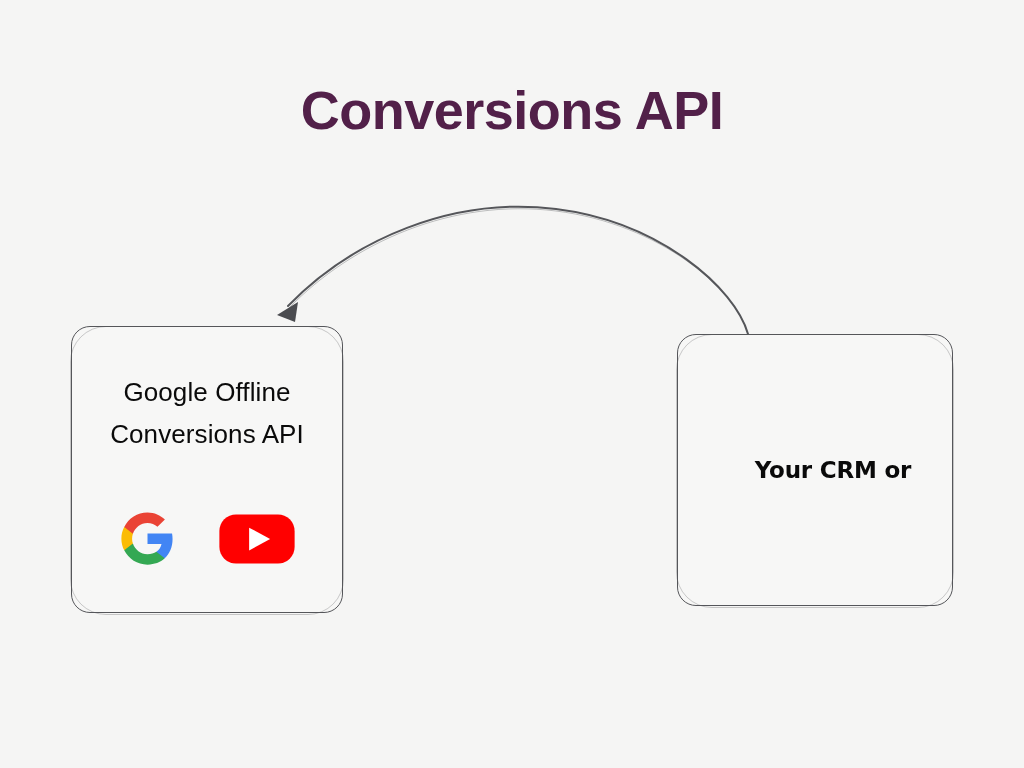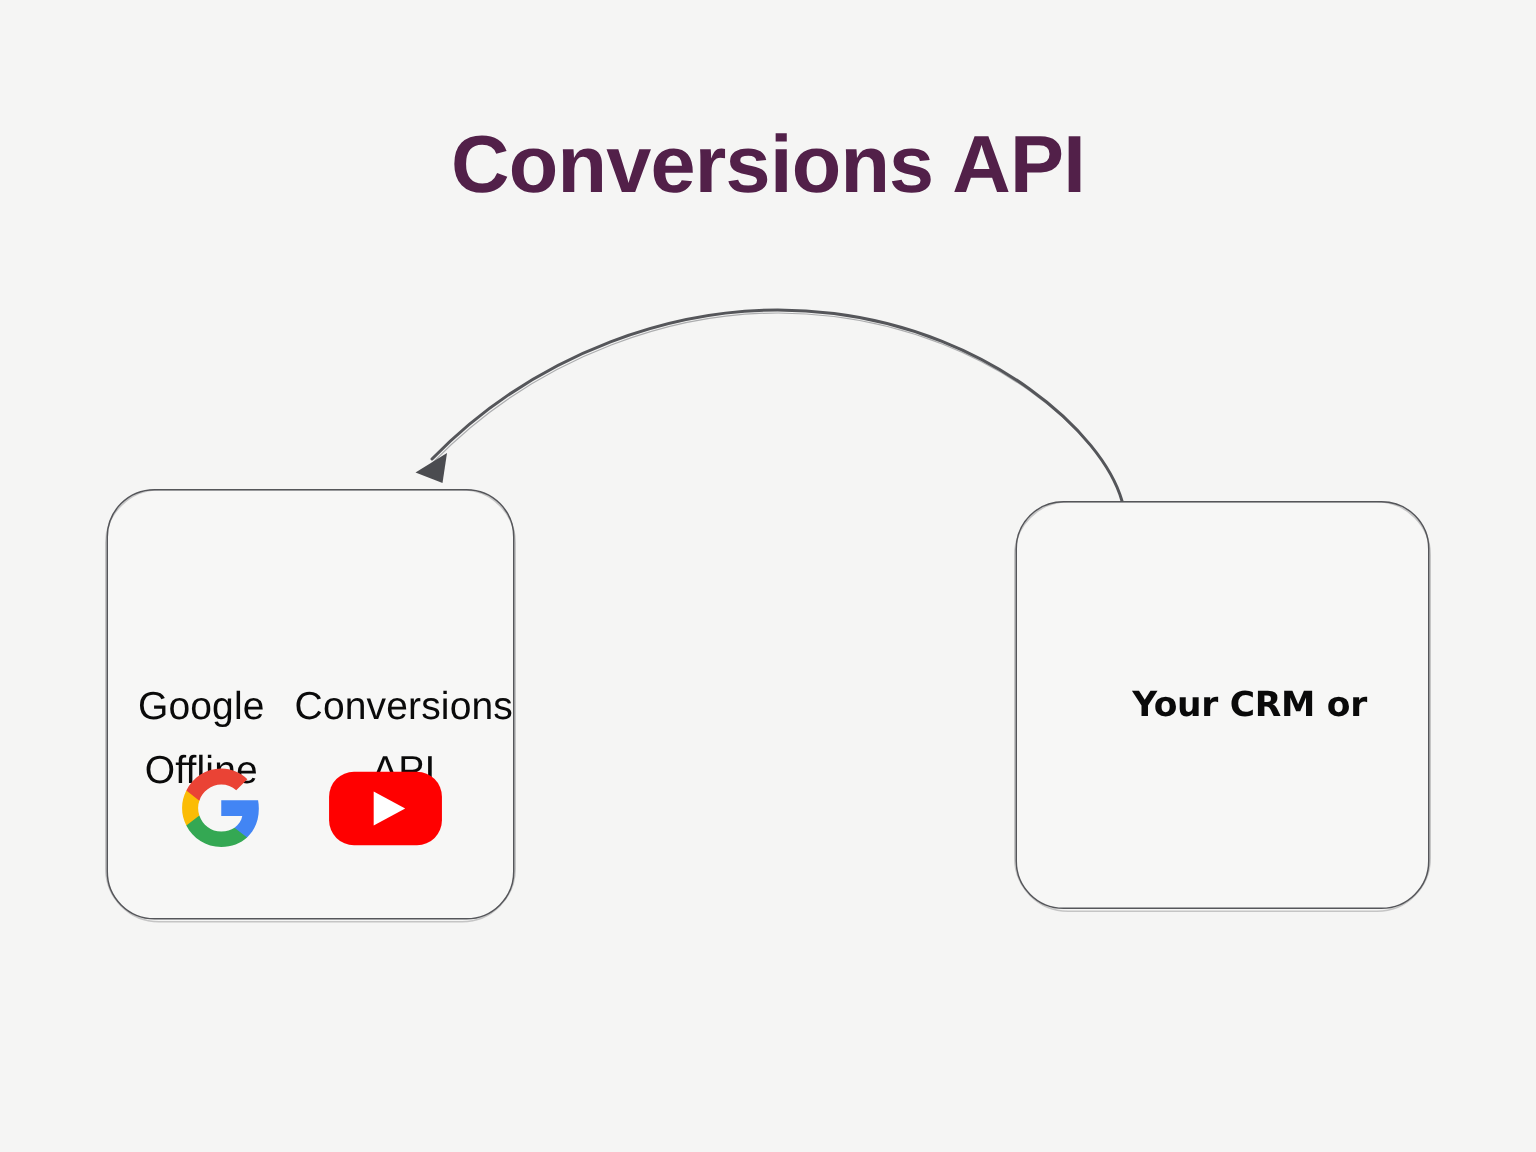--- a/index.html
+++ b/index.html
@@ -47,22 +47,23 @@
     height: 768px;
     pointer-events: none;
   }
 
   
   .node-box {
     position: absolute;
     box-sizing: border-box;
     background: #f7f7f6;
     border: 1.6px solid #55565a;
-    border-radius: 32px;
+    border-radius: 19px;
     display: flex;
+    flex-direction: column;
     align-items: center;
     justify-content: center;
   }
 
   .node-box::after {
     
     content: "";
     position: absolute;
     left: -2px;
     top: -1px;

